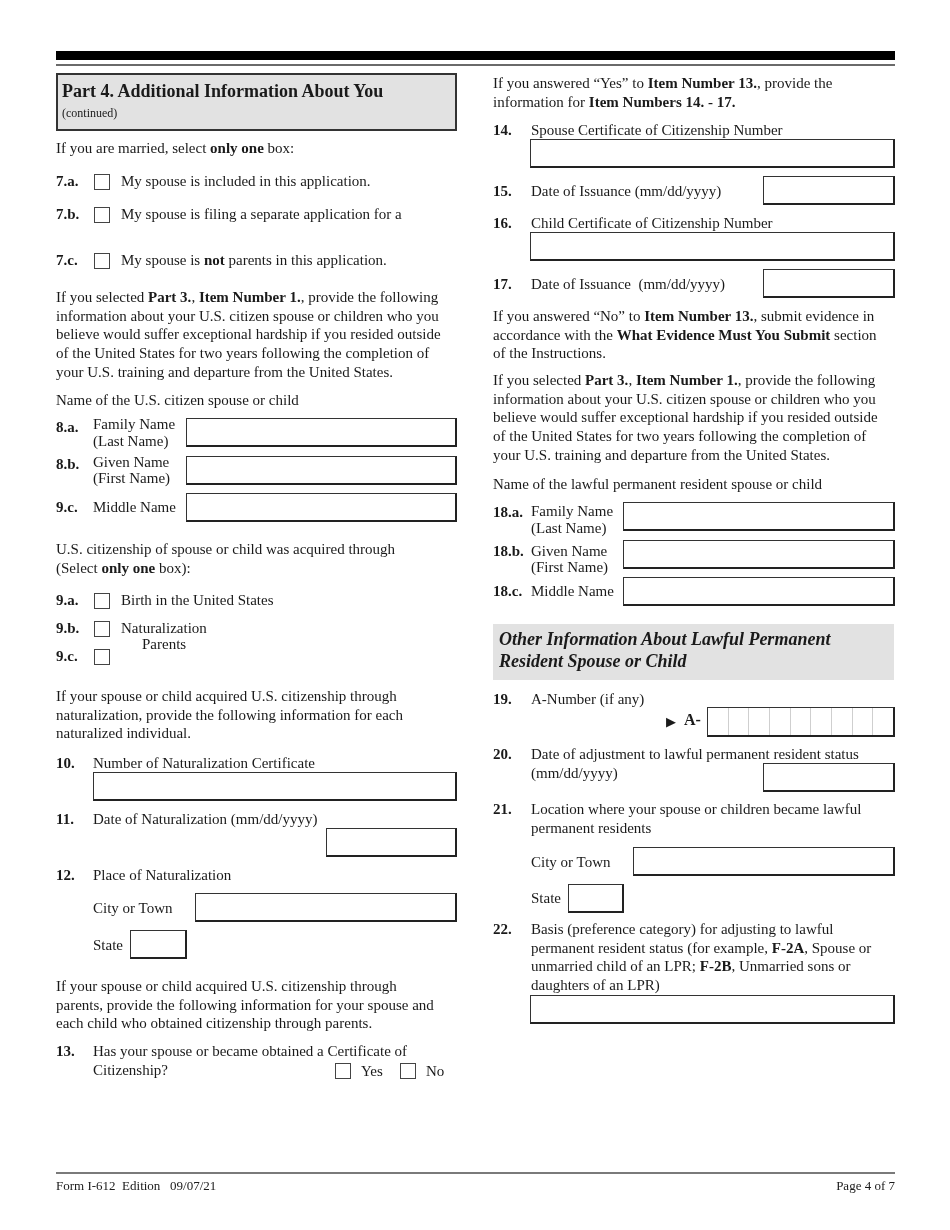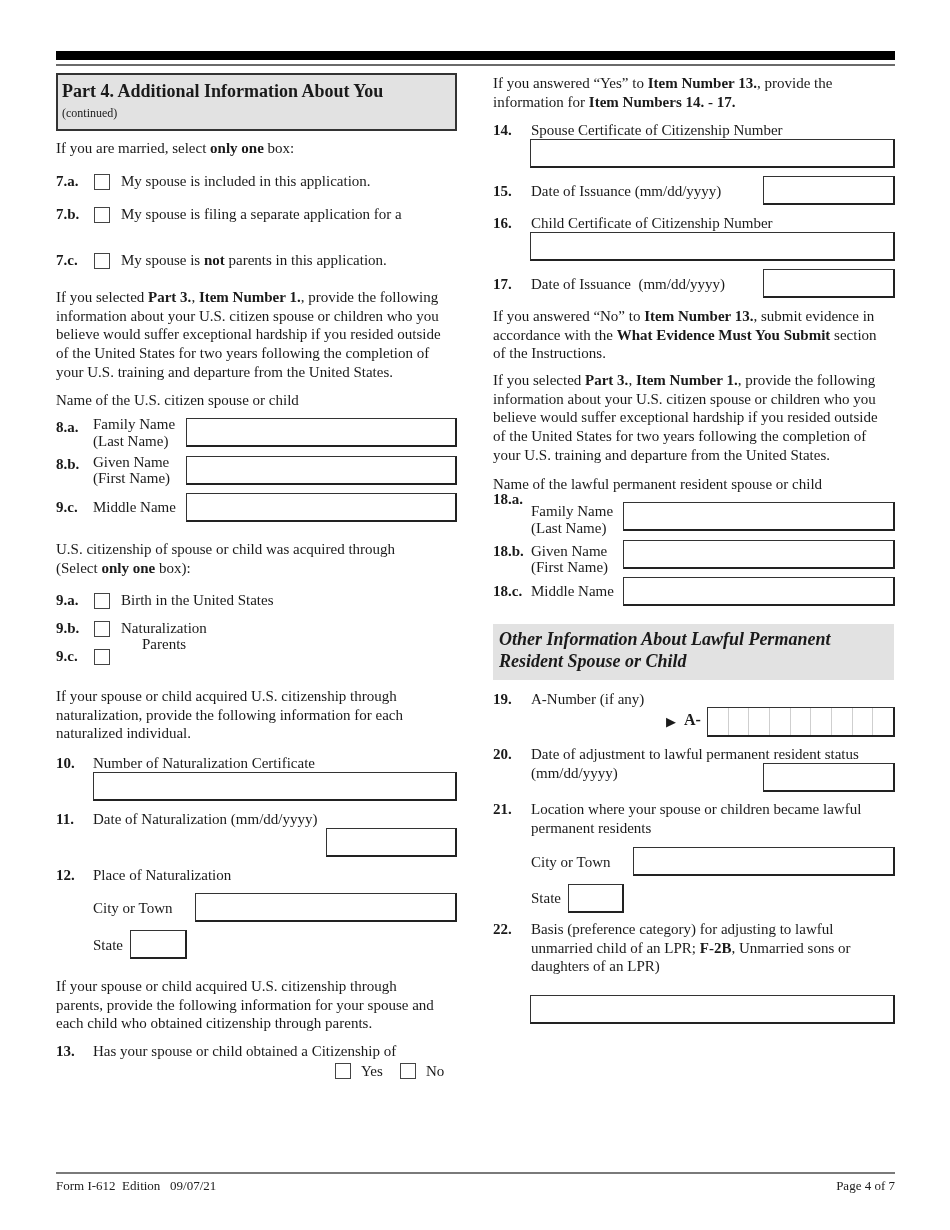--- a/index.html
+++ b/index.html
@@ -125,21 +125,22 @@
 <div class="abs field" style="left:130px; top:930px; width:57px; height:29px;"></div>
 
 <div class="abs" style="left:56px; top:977px;">
   <div>If your spouse or child acquired U.S. citizenship through</div>
   <div>parents, provide the following information for your spouse and</div>
   <div>each child who obtained citizenship through parents.</div>
 </div>
 
 <div class="abs num" style="left:56px; top:1042px;">13.</div>
 <div class="abs" style="left:93px; top:1042px;">
-  <div>Has your spouse or child obtained a Citizenship of</div>
+  <div>Has your spouse or became obtained a Certificate of</div>
+  <div>Citizenship?</div>
 </div>
 <div class="abs cb" style="left:335px; top:1063px;"></div>
 <div class="abs" style="left:361px; top:1062px;">Yes</div>
 <div class="abs cb" style="left:400px; top:1063px;"></div>
 <div class="abs" style="left:426px; top:1062px;">No</div>
 
 <div class="abs" style="left:493px; top:74px;">
   <div><span>If you answered “Yes” to </span><b>Item Number 13.</b><span>, provide the</span></div>
   <div><span>information for </span><b>Item Numbers 14. - 17.</b></div>
 </div>
@@ -169,21 +170,21 @@
 <div class="abs" style="left:493px; top:371px; width:405px;">
   <div><span>If you selected </span><b>Part 3.</b><span>, </span><b>Item Number 1.</b><span>, provide the following</span></div>
   <div>information about your U.S. citizen spouse or children who you</div>
   <div>believe would suffer exceptional hardship if you resided outside</div>
   <div>of the United States for two years following the completion of</div>
   <div>your U.S. training and departure from the United States.</div>
 </div>
 
 <div class="abs" style="left:493px; top:475px;">Name of the lawful permanent resident spouse or child</div>
 
-<div class="abs num" style="left:493px; top:490px;">18.a.</div>
+<div class="abs num" style="left:493px; top:503px;">18.a.</div>
 <div class="abs" style="left:531px; top:503px; line-height:17px;">
   <div>Family Name</div>
     <div>(Last Name)</div>
 </div>
 <div class="abs field" style="left:623px; top:502px; width:272px; height:29px;"></div>
 
 <div class="abs num" style="left:493px; top:542px;">18.b.</div>
 <div class="abs" style="left:531px; top:543px; line-height:16px;">
   <div>Given Name</div>
     <div>(First Name)</div>
@@ -228,20 +229,21 @@
   <div>permanent residents</div>
 </div>
 <div class="abs" style="left:531px; top:853px;">City or Town</div>
 <div class="abs field" style="left:633px; top:847px; width:262px; height:29px;"></div>
 <div class="abs" style="left:531px; top:889px;">State</div>
 <div class="abs field" style="left:568px; top:884px; width:56px; height:29px;"></div>
 
 <div class="abs num" style="left:493px; top:920px;">22.</div>
 <div class="abs" style="left:531px; top:920px; width:370px;">
   <div>Basis (preference category) for adjusting to lawful</div>
+  <div><span>permanent resident status (for example, </span><b>F-2A</b><span>, Spouse or</span></div>
   <div><span>unmarried child of an LPR; </span><b>F-2B</b><span>, Unmarried sons or</span></div>
   <div>daughters of an LPR)</div>
 </div>
 <div class="abs field" style="left:530px; top:995px; width:365px; height:29px;"></div>
 
 <div class="abs botline"></div>
 <div class="abs footer-left" style="white-space:pre;">Form I-612  Edition   09/07/21</div>
 <div class="abs footer-right">Page 4 of 7</div>
 
 </body></html>

